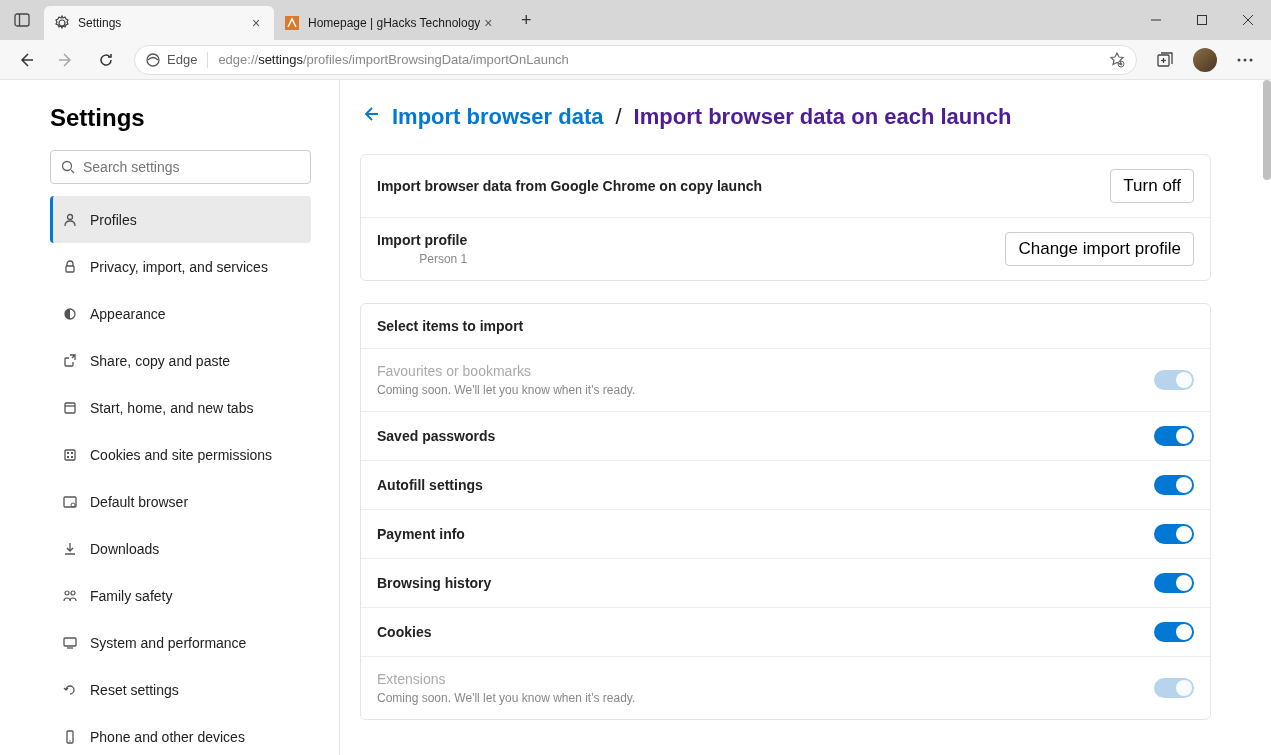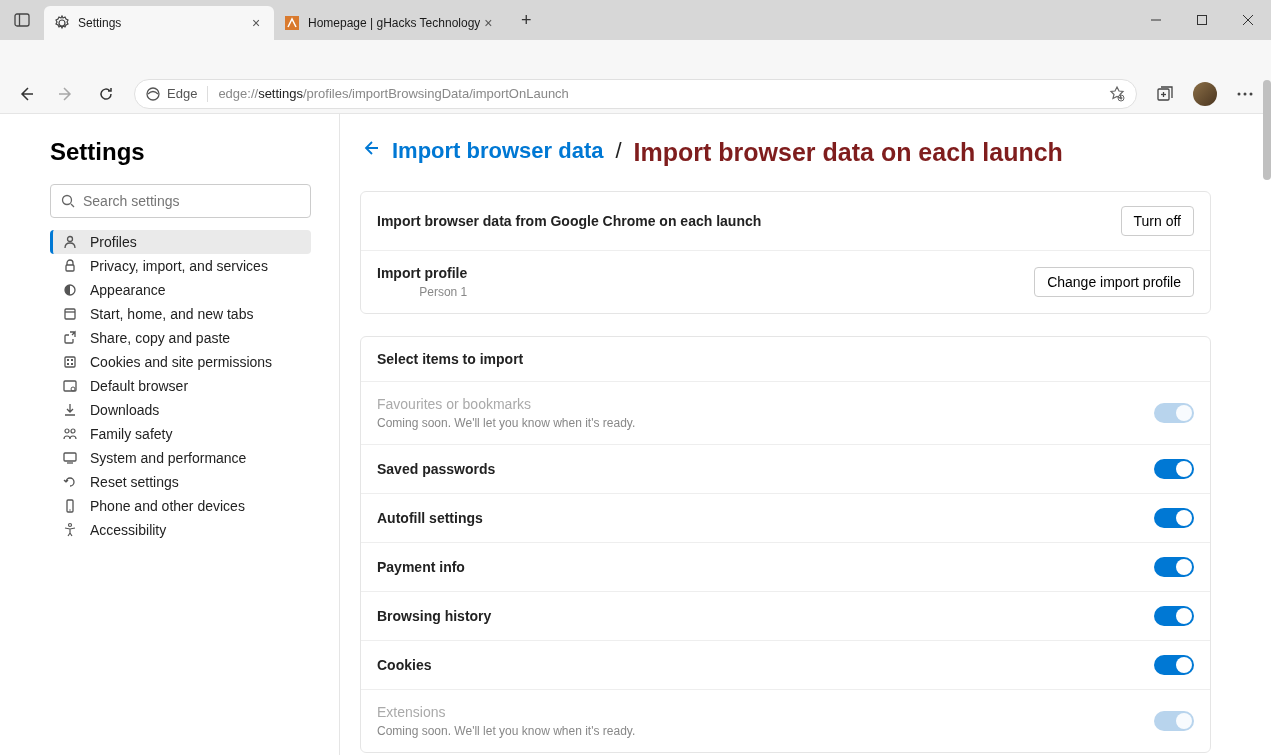--- a/index.html
+++ b/index.html
@@ -13,55 +13,55 @@
 .tab.active { background: #f7f7f7; }
 .tab.inactive { background: transparent; }
 .tab-icon { width: 16px; height: 16px; margin-right: 8px; display: flex; align-items: center; justify-content: center; }
 .tab-title { font-size: 12px; flex: 1; white-space: nowrap; overflow: hidden; text-overflow: ellipsis; color: #1a1a1a; }
 .tab-close { width: 16px; height: 16px; display: flex; align-items: center; justify-content: center; font-size: 14px; color: #555; cursor: pointer; }
 .tab-new { width: 32px; height: 32px; display: flex; align-items: center; justify-content: center; font-size: 18px; color: #333; margin-left: 4px; cursor: pointer; }
 .window-controls { margin-left: auto; display: flex; }
 .win-btn { width: 46px; height: 40px; display: flex; align-items: center; justify-content: center; color: #333; }
 
 
-.toolbar { height: 40px; background: #f7f7f7; display: flex; align-items: center; padding: 0 8px; gap: 4px; border-bottom: 1px solid #e5e5e5; margin-top: 34px; }
+.toolbar { height: 40px; background: #f7f7f7; display: flex; align-items: center; padding: 0 8px; gap: 4px; border-bottom: 1px solid #e5e5e5; }
 .tool-btn { width: 36px; height: 32px; display: flex; align-items: center; justify-content: center; border-radius: 4px; color: #555; }
 .tool-btn.disabled { opacity: 0.4; }
 .addr-bar { flex: 1; height: 30px; background: #fff; border: 1px solid #e0e0e0; border-radius: 15px; display: flex; align-items: center; padding: 0 10px; margin: 0 6px; }
 .addr-identity { display: flex; align-items: center; gap: 6px; padding-right: 10px; border-right: 1px solid #ddd; margin-right: 10px; }
 .addr-identity-text { font-size: 13px; color: #555; }
 .addr-url { font-size: 13px; color: #888; }
 .addr-url .dark { color: #222; }
 .addr-right { margin-left: auto; display: flex; align-items: center; gap: 6px; }
 .avatar { width: 24px; height: 24px; border-radius: 50%; background: linear-gradient(135deg,#8b6f47,#4a3520); }
 
 
 .content { display: flex; height: calc(100% - 80px); background: #fff; }
 .sidebar { width: 340px; border-right: 1px solid #e5e5e5; padding: 24px 0 0 50px; overflow-y: auto; }
 .settings-title { font-size: 24px; font-weight: 600; margin-bottom: 18px; }
 .search-box { display: flex; align-items: center; border: 1px solid #ccc; border-radius: 4px; height: 34px; padding: 0 10px; margin-right: 28px; margin-bottom: 12px; }
 .search-box input { border: none; outline: none; flex: 1; font-size: 14px; margin-left: 8px; }
-.nav-item { display: flex; align-items: center; height: 24px; padding: 0 12px; margin-right: 28px; border-radius: 4px; font-size: 14px; color: #222; cursor: pointer; gap: 12px; }
+.nav-item { display: flex; align-items: center; height: 47px; padding: 0 12px; margin-right: 28px; border-radius: 4px; font-size: 14px; color: #222; cursor: pointer; gap: 12px; }
 .nav-item.active { background: #eaeaea; border-left: 3px solid #0078d4; padding-left: 9px; }
 .nav-icon { width: 16px; height: 16px; display: flex; align-items: center; justify-content: center; color: #555; flex-shrink: 0; }
 
 .main { flex: 1; padding: 24px 60px 24px 20px; overflow-y: auto; position: relative; }
 .breadcrumb { display: flex; gap: 12px; margin-bottom: 24px; }
 .bc-back { color: #0078d4; cursor: pointer; }
 .bc-link { color: #0078d4; font-size: 22px; font-weight: 600; cursor: pointer; }
 .bc-sep { font-size: 22px; color: #222; }
-.bc-current { font-size: 25px; font-weight: 600; color: #7f1d1d; }
+.bc-current { font-size: 22px; font-weight: 600; color: #4c1d95; }
 
 .card { border: 1px solid #e5e5e5; border-radius: 6px; margin-bottom: 22px; background: #fff; }
 .card-row { display: flex; align-items: center; justify-content: space-between; padding: 14px 16px; border-bottom: 1px solid #eee; }
 .card-row:last-child { border-bottom: none; }
 .row-label { font-size: 14px; font-weight: 600; color: #222; }
 .row-sub { font-size: 12px; color: #888; margin-top: 4px; text-align: right; }
 .row-disabled .row-label { color: #aaa; font-weight: 400; }
-.btn-outline { border: 1px solid #ccc; background: #fff; padding: 6px 12px; border-radius: 4px; font-size: 14px; cursor: pointer; }
+.btn-outline { border: 1px solid #ccc; background: #fff; padding: 6px 12px; border-radius: 4px; font-size: 17px; cursor: pointer; }
 
 .toggle { width: 40px; height: 20px; border-radius: 10px; position: relative; cursor: pointer; }
 .toggle.on { background: #0078d4; }
 .toggle.on .knob { position: absolute; right: 2px; top: 2px; width: 16px; height: 16px; border-radius: 50%; background: #fff; }
 .toggle.off-disabled { background: #b8d4ed; }
 .toggle.off-disabled .knob { position: absolute; right: 2px; top: 2px; width: 16px; height: 16px; border-radius: 50%; background: #fff; opacity: 0.9; }
 
 .scrollbar { position: absolute; right: 0; top: 80px; width: 8px; height: 100px; background: #c0c0c0; border-radius: 4px; }
 
 svg { display: block; }
@@ -206,34 +206,34 @@
             <svg width="16" height="16" viewBox="0 0 16 16">
               <circle cx="8" cy="8" r="5" fill="none" stroke="#555" stroke-width="1.3"></circle>
               <path d="M8 3a5 5 0 000 10z" fill="#555"></path>
             </svg>
           </span>
           <span>Appearance</span>
         </div>
         <div class="nav-item">
           <span class="nav-icon">
             <svg width="16" height="16" viewBox="0 0 16 16">
+              <path d="M10 5l3-3v5M13 2H8" fill="none" stroke="#555" stroke-width="1.3"></path>
+              <path d="M11 9v3a1 1 0 01-1 1H4a1 1 0 01-1-1V6a1 1 0 011-1h3" fill="none" stroke="#555" stroke-width="1.3"></path>
+            </svg>
+          </span>
+          <span>Share, copy and paste</span>
+        </div>
+        <div class="nav-item">
+          <span class="nav-icon">
+            <svg width="16" height="16" viewBox="0 0 16 16">
               <rect x="3" y="3" width="10" height="10" rx="1" fill="none" stroke="#555" stroke-width="1.3"></rect>
               <line x1="3" y1="6" x2="13" y2="6" stroke="#555" stroke-width="1.3"></line>
             </svg>
           </span>
           <span>Start, home, and new tabs</span>
-        </div>
-        <div class="nav-item">
-          <span class="nav-icon">
-            <svg width="16" height="16" viewBox="0 0 16 16">
-              <path d="M10 5l3-3v5M13 2H8" fill="none" stroke="#555" stroke-width="1.3"></path>
-              <path d="M11 9v3a1 1 0 01-1 1H4a1 1 0 01-1-1V6a1 1 0 011-1h3" fill="none" stroke="#555" stroke-width="1.3"></path>
-            </svg>
-          </span>
-          <span>Share, copy and paste</span>
         </div>
         <div class="nav-item">
           <span class="nav-icon">
             <svg width="16" height="16" viewBox="0 0 16 16">
               <rect x="3" y="3" width="10" height="10" rx="1" fill="none" stroke="#555" stroke-width="1.3"></rect>
               <rect x="5" y="5" width="2" height="2" fill="#555"></rect>
               <rect x="9" y="5" width="2" height="2" fill="#555"></rect>
               <rect x="5" y="9" width="2" height="2" fill="#555"></rect>
               <rect x="9" y="9" width="2" height="2" fill="#555"></rect>
             </svg>
@@ -313,21 +313,21 @@
           </svg>
       </span>
       <span class="bc-link">Import browser data</span>
       <span class="bc-sep">/</span>
       <span class="bc-current">Import browser data on each launch</span>
     </div>
 
     <div class="card">
       <div class="card-row">
         <div>
-          <div class="row-label">Import browser data from Google Chrome on each launch</div>
+          <div class="row-label">Import browser data from Google Chrome on copy launch</div>
         </div>
         <button class="btn-outline">Turn off</button>
       </div>
       <div class="card-row">
         <div>
           <div class="row-label">Import profile</div>
           <div class="row-sub">Person 1</div>
         </div>
         <button class="btn-outline">Change import profile</button>
       </div>

